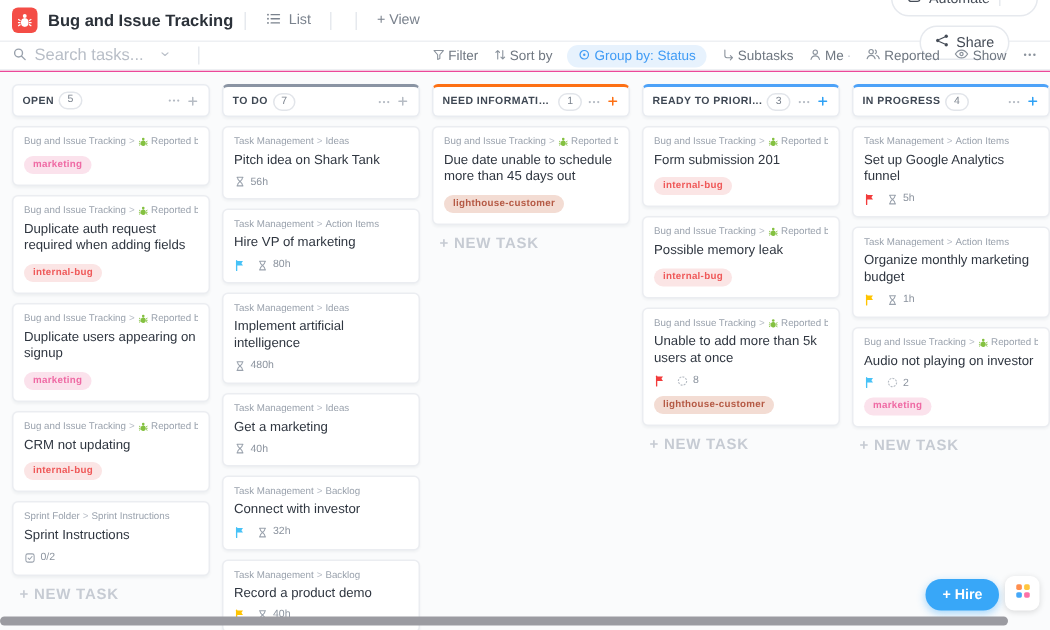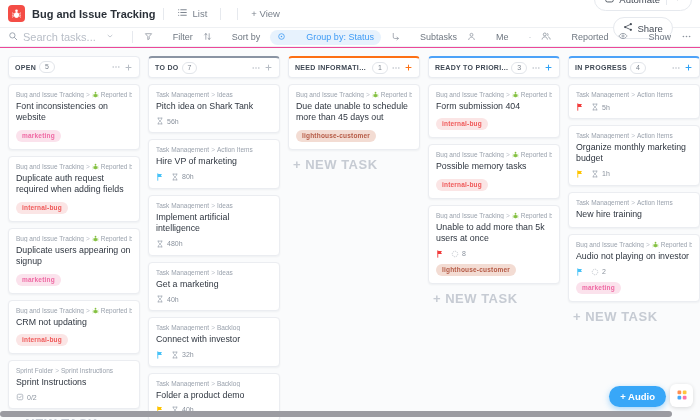--- a/index.html
+++ b/index.html
@@ -18,21 +18,21 @@
   .topbar-right { margin-left:auto; display:flex; gap:6px; align-items:center;flex-direction:column; }
   .pill-btn { display:flex; align-items:center; gap:4px; border:1px solid #e6e9ee; border-radius:13px; padding:4px 9px; font-size:9.5px; color:#454c57; background:#fff; cursor:pointer; white-space:nowrap; }
   .pill-btn .inner-div { width:1px; height:10px; background:#e6e9ee; margin:0 2px; }
 
   
   .toolbar { height:19px; display:flex; align-items:center; padding:0 8px; border-bottom:1px solid #eef0f3; background:#fff; font-size:9px; color:#7a828d; }
   .search { display:flex; align-items:center; gap:5px; width:116px; color:#9aa2ad; }
   .search-in { border:none; outline:none; width:78px; font-size:11px; color:#3a414c; font-family:inherit; background:transparent; }
   .search-in::placeholder { color:#b8bec7; }
   .tb-right { margin-left:auto; display:flex; align-items:center; gap:10px; }
-  .tbtn { display:flex; align-items:center; gap:20px; cursor:pointer; color:#6f7781; white-space:nowrap; }
+  .tbtn { display:flex; align-items:center; gap:2px; cursor:pointer; color:#6f7781; white-space:nowrap; }
   .tbtn svg { color:#8a929c; }
   .group-pill { background:#e7f2fd; color:#3f9bf5; border-radius:9px; padding:2px 7px; }
   .group-pill svg { color:#3f9bf5; }
   .dot-sep { color:#c3c8d0; }
 
   
   .board { position:absolute; top:48px; left:0; right:0; bottom:0; background:#fafbfc; overflow:hidden; }
   .columns { display:flex; gap:8px; padding:8px 0 0 8px; height:100%; }
   .column { width:132px; flex:0 0 132px; display:flex; flex-direction:column; }
   .col-header { background:#fff; border:1px solid #e9ecf1; border-radius:4px; height:22px; display:flex; align-items:center; padding:0 6px; gap:3px; box-shadow:0 1px 2px rgba(25,30,50,.05); flex:0 0 auto; }
@@ -42,21 +42,21 @@
   .icon-btn { display:flex; align-items:center; cursor:pointer; }
   .cards { display:flex; flex-direction:column; gap:6px; margin-top:6px; }
   .card { background:#fff; border:1px solid #ebedf1; border-radius:4px; padding:6px 7px 7px; box-shadow:0 1px 2px rgba(25,30,50,.05); cursor:pointer; }
   .crumb { font-size:6.5px; color:#9aa2ad; display:flex; align-items:center; gap:2px; white-space:nowrap; overflow:hidden; }
   .crumb-sep { color:#b9bec7; }
   .card-title { font-size:8.8px; font-weight:500; color:#2f3640; line-height:1.3; margin-top:3px; }
   .meta { display:flex; align-items:center; gap:7px; margin-top:5px; font-size:7px; color:#8b939e; }
   .meta .m { display:flex; align-items:center; gap:3px; }
   .tags { display:flex; gap:3px; margin-top:6px; flex-wrap:wrap; }
   .tag { font-size:6.5px; font-weight:700; padding:2px 6px 3px; border-radius:8px; letter-spacing:.2px; white-space:nowrap; }
-  .new-task { font-size:13px; font-weight:700; color:#c6cbd3; letter-spacing:.5px; margin:7px 0 0 5px; cursor:pointer; }
+  .new-task { font-size:10px; font-weight:700; color:#c6cbd3; letter-spacing:.5px; margin:7px 0 0 5px; cursor:pointer; }
 
   
   .fab-task { position:absolute; right:34px; bottom:13px; background:#38a7f8; color:#fff; font-size:9.5px; font-weight:700; border-radius:13px; padding:5px 11px; display:flex; align-items:center; gap:4px; box-shadow:0 2px 6px rgba(56,167,248,.45); cursor:pointer; }
   .launcher { position:absolute; right:7px; bottom:13px; width:23px; height:23px; background:#fff; border-radius:6px; box-shadow:0 1px 4px rgba(0,0,0,.14); display:flex; align-items:center; justify-content:center; cursor:pointer; }
   .hscrollbar { position:absolute; left:0; bottom:3px; width:672px; height:6px; background:#9b9ba1; border-radius:3px; cursor:grab; }
 </style>
 </head>
 <body>
 
 <div class="app">
@@ -214,21 +214,20 @@
                   <svg width="7" height="7" viewBox="0 0 16 16">
                     <g stroke="#84c141" stroke-width="1.4" fill="none">
                       <path d="M8 6v8M3.9 8.4L1.6 7M3.9 10.4H1.4M3.9 12l-2.3 1.5M12.1 8.4L14.4 7M12.1 10.4h2.5M12.1 12l2.3 1.5"></path>
                     </g>
                     <circle cx="8" cy="3.9" r="2" fill="#84c141"></circle>
                     <ellipse cx="8" cy="10.2" rx="3.8" ry="4.2" fill="#84c141"></ellipse>
                   </svg>
                 </span>
                 <span>Reported bugs</span>
               </div>
-              <div class="card-title">Font inconsistencies on website</div>
               <div class="tags">
                 <span class="tag" style="background:#fbe2ec;color:#ef6aa4">marketing</span>
               </div>
             </div>
             <div class="card">
               <div class="crumb">
                 <span>Bug and Issue Tracking</span>
                 <span class="crumb-sep">&gt;</span>
                 <span style="display:flex">
                   <svg width="7" height="7" viewBox="0 0 16 16">
@@ -429,21 +428,21 @@
                   <span>32h</span>
                 </span>
               </div>
             </div>
             <div class="card">
               <div class="crumb">
                 <span>Task Management</span>
                 <span class="crumb-sep">&gt;</span>
                 <span>Backlog</span>
               </div>
-              <div class="card-title">Folder a product demo</div>
+              <div class="card-title">Record a product demo</div>
               <div class="meta">
                 <span class="m">
                   <svg width="8" height="8" viewBox="0 0 16 16">
                     <path d="M3.5 1.5v13" stroke="#ffc400" stroke-width="1.8" stroke-linecap="round"></path>
                     <path d="M3.5 2h8.5l-2.1 3 2.1 3H3.5z" fill="#ffc400"></path>
                   </svg>
                 </span>
                 <span class="m">
                   <span style="display:flex">
                     <svg width="8" height="8" viewBox="0 0 16 16" fill="none" stroke="#9aa2ad" stroke-width="1.4" stroke-linecap="round">
@@ -527,41 +526,41 @@
                   <svg width="7" height="7" viewBox="0 0 16 16">
                     <g stroke="#84c141" stroke-width="1.4" fill="none">
                       <path d="M8 6v8M3.9 8.4L1.6 7M3.9 10.4H1.4M3.9 12l-2.3 1.5M12.1 8.4L14.4 7M12.1 10.4h2.5M12.1 12l2.3 1.5"></path>
                     </g>
                     <circle cx="8" cy="3.9" r="2" fill="#84c141"></circle>
                     <ellipse cx="8" cy="10.2" rx="3.8" ry="4.2" fill="#84c141"></ellipse>
                   </svg>
                 </span>
                 <span>Reported bugs</span>
               </div>
-              <div class="card-title">Form submission 404</div>
+              <div class="card-title">Form submission 201</div>
               <div class="tags">
                 <span class="tag" style="background:#fbe5e5;color:#ef5959">internal-bug</span>
               </div>
             </div>
             <div class="card">
               <div class="crumb">
                 <span>Bug and Issue Tracking</span>
                 <span class="crumb-sep">&gt;</span>
                 <span style="display:flex">
                   <svg width="7" height="7" viewBox="0 0 16 16">
                     <g stroke="#84c141" stroke-width="1.4" fill="none">
                       <path d="M8 6v8M3.9 8.4L1.6 7M3.9 10.4H1.4M3.9 12l-2.3 1.5M12.1 8.4L14.4 7M12.1 10.4h2.5M12.1 12l2.3 1.5"></path>
                     </g>
                     <circle cx="8" cy="3.9" r="2" fill="#84c141"></circle>
                     <ellipse cx="8" cy="10.2" rx="3.8" ry="4.2" fill="#84c141"></ellipse>
                   </svg>
                 </span>
                 <span>Reported bugs</span>
               </div>
-              <div class="card-title">Possible memory tasks</div>
+              <div class="card-title">Possible memory leak</div>
               <div class="tags">
                 <span class="tag" style="background:#fbe5e5;color:#ef5959">internal-bug</span>
               </div>
             </div>
             <div class="card">
               <div class="crumb">
                 <span>Bug and Issue Tracking</span>
                 <span class="crumb-sep">&gt;</span>
                 <span style="display:flex">
                   <svg width="7" height="7" viewBox="0 0 16 16">
@@ -617,20 +616,21 @@
               </span>
             </span>
           </div>
           <div class="cards">
             <div class="card">
               <div class="crumb">
                 <span>Task Management</span>
                 <span class="crumb-sep">&gt;</span>
                 <span>Action Items</span>
               </div>
+              <div class="card-title">Set up Google Analytics funnel</div>
               <div class="meta">
                 <span class="m">
                   <svg width="8" height="8" viewBox="0 0 16 16">
                     <path d="M3.5 1.5v13" stroke="#f23c3c" stroke-width="1.8" stroke-linecap="round"></path>
                     <path d="M3.5 2h8.5l-2.1 3 2.1 3H3.5z" fill="#f23c3c"></path>
                   </svg>
                 </span>
                 <span class="m">
                   <span style="display:flex">
                     <svg width="8" height="8" viewBox="0 0 16 16" fill="none" stroke="#9aa2ad" stroke-width="1.4" stroke-linecap="round">
@@ -660,28 +660,20 @@
                     <svg width="8" height="8" viewBox="0 0 16 16" fill="none" stroke="#9aa2ad" stroke-width="1.4" stroke-linecap="round">
                       <path d="M4 2.2h8M4 13.8h8M4.8 2.2v1.2c0 2 1.3 2.9 3.2 4.6 1.9-1.7 3.2-2.6 3.2-4.6V2.2M4.8 13.8v-1.2c0-2 1.3-2.9 3.2-4.6 1.9 1.7 3.2 2.6 3.2 4.6v1.2"></path>
                     </svg>
                   </span>
                   <span>1h</span>
                 </span>
               </div>
             </div>
             <div class="card">
               <div class="crumb">
-                <span>Task Management</span>
-                <span class="crumb-sep">&gt;</span>
-                <span>Action Items</span>
-              </div>
-              <div class="card-title">New hire training</div>
-            </div>
-            <div class="card">
-              <div class="crumb">
                 <span>Bug and Issue Tracking</span>
                 <span class="crumb-sep">&gt;</span>
                 <span style="display:flex">
                   <svg width="7" height="7" viewBox="0 0 16 16">
                     <g stroke="#84c141" stroke-width="1.4" fill="none">
                       <path d="M8 6v8M3.9 8.4L1.6 7M3.9 10.4H1.4M3.9 12l-2.3 1.5M12.1 8.4L14.4 7M12.1 10.4h2.5M12.1 12l2.3 1.5"></path>
                     </g>
                     <circle cx="8" cy="3.9" r="2" fill="#84c141"></circle>
                     <ellipse cx="8" cy="10.2" rx="3.8" ry="4.2" fill="#84c141"></ellipse>
                   </svg>
@@ -709,21 +701,21 @@
                 <span class="tag" style="background:#fbe2ec;color:#ef6aa4">marketing</span>
               </div>
             </div>
           </div>
           <div class="new-task">+ NEW TASK</div>
         </div>
       </div>
   </div>
 
   <div class="fab-task">
-    <span>+ Audio</span>
+    <span>+ Hire</span>
   </div>
   <div class="launcher">
     <span><svg width="12" height="12" viewBox="0 0 16 16">
           <rect x="2" y="2" width="5" height="5" rx="1.5" fill="#ff8e4f"></rect>
           <rect x="9" y="2" width="5" height="5" rx="1.5" fill="#ffc53d"></rect>
           <rect x="2" y="9" width="5" height="5" rx="1.5" fill="#45a8f8"></rect>
           <rect x="9" y="9" width="5" height="5" rx="1.5" fill="#fd71a8"></rect>
         </svg></span>
   </div>
   <div class="hscrollbar"></div>

